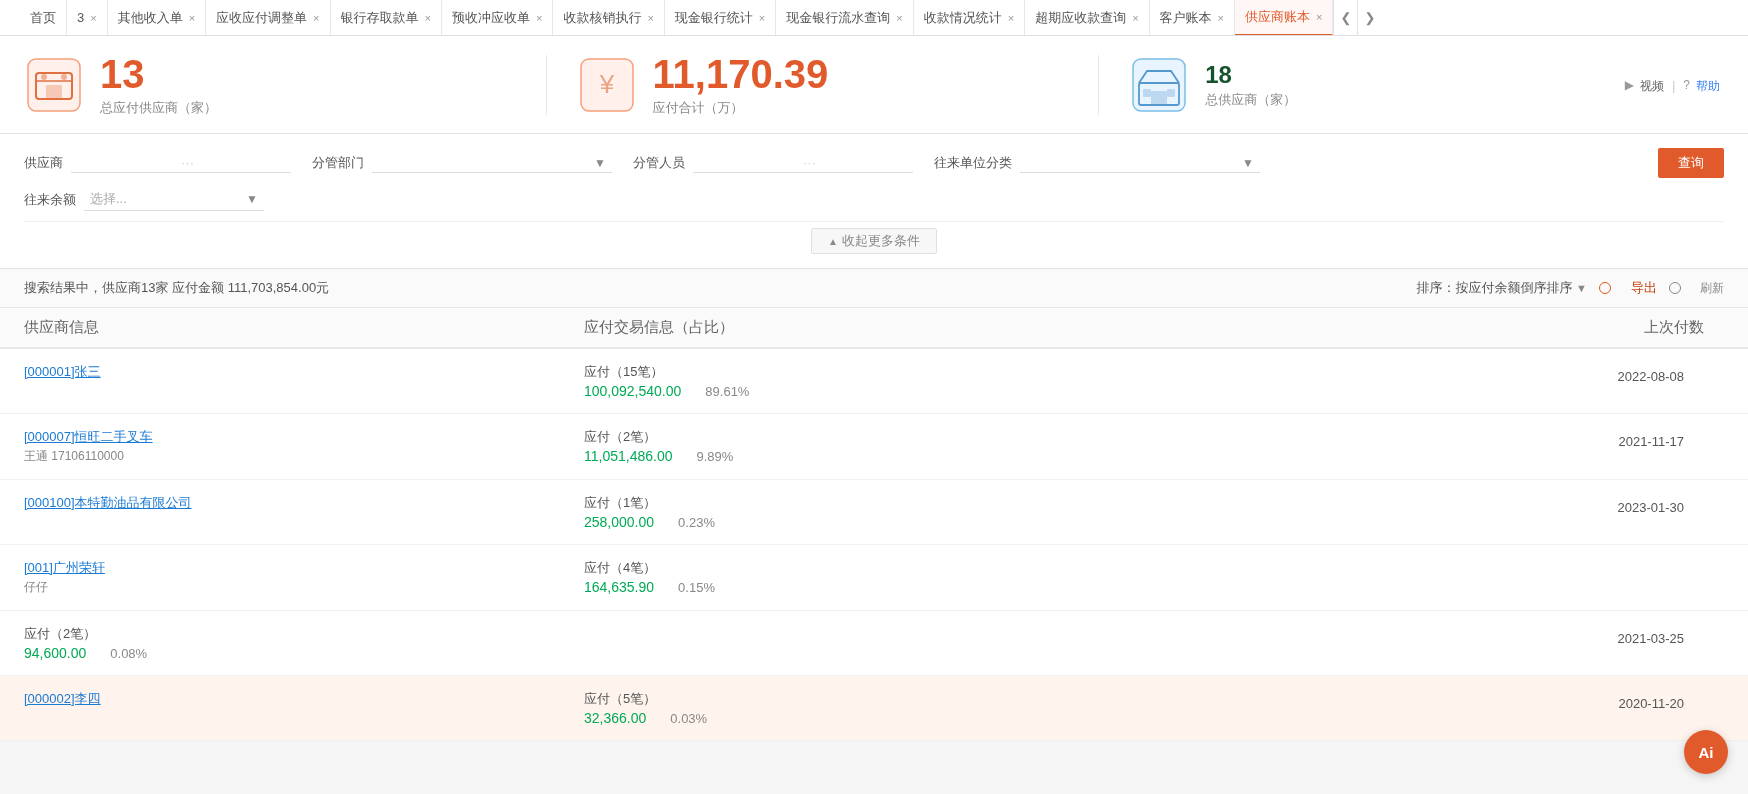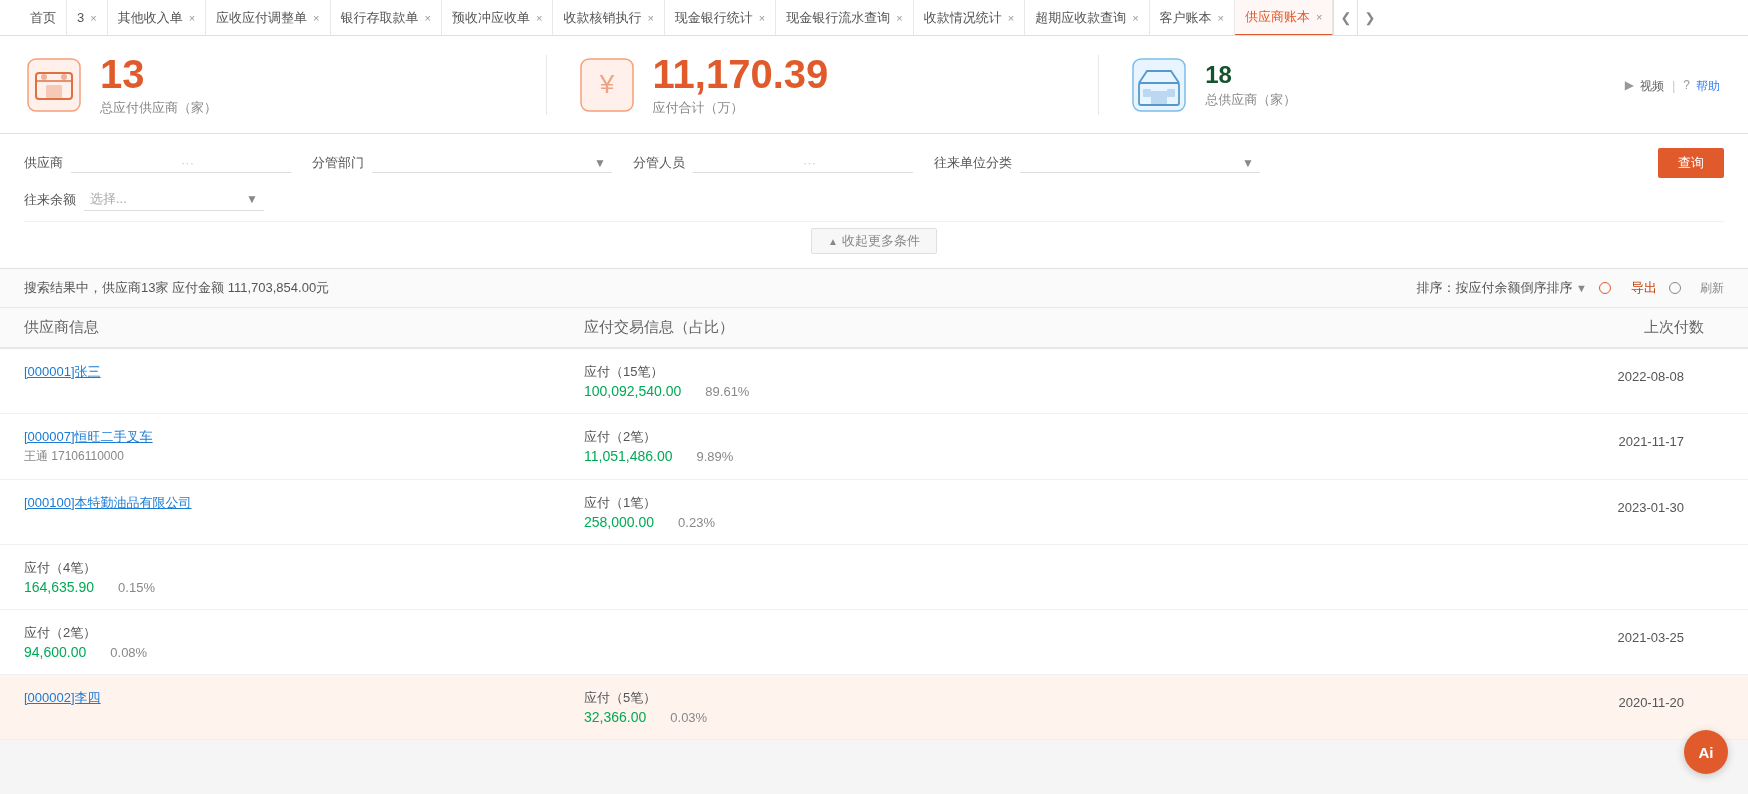--- a/index.html
+++ b/index.html
@@ -353,20 +353,24 @@
         <div class="trans-row">
           <span class="trans-amount">258,000.00</span>
           <span class="trans-percent">0.23%</span>
         </div>
       </div>
       <div class="col-last-pay">
         <div class="last-pay-date">2023-01-30</div>
       </div>
     </div>
     <div class="table-row">
+      <div class="col-supplier">
+        <div class="supplier-name">[001]广州荣轩</div>
+        <div class="supplier-contact">仔仔</div>
+      </div>
       <div class="col-transaction">
         <div class="trans-label">应付（4笔）</div>
         <div class="trans-row">
           <span class="trans-amount">164,635.90</span>
           <span class="trans-percent">0.15%</span>
         </div>
       </div>
       <div class="col-last-pay">
         <div class="last-pay-date"></div>
       </div>

